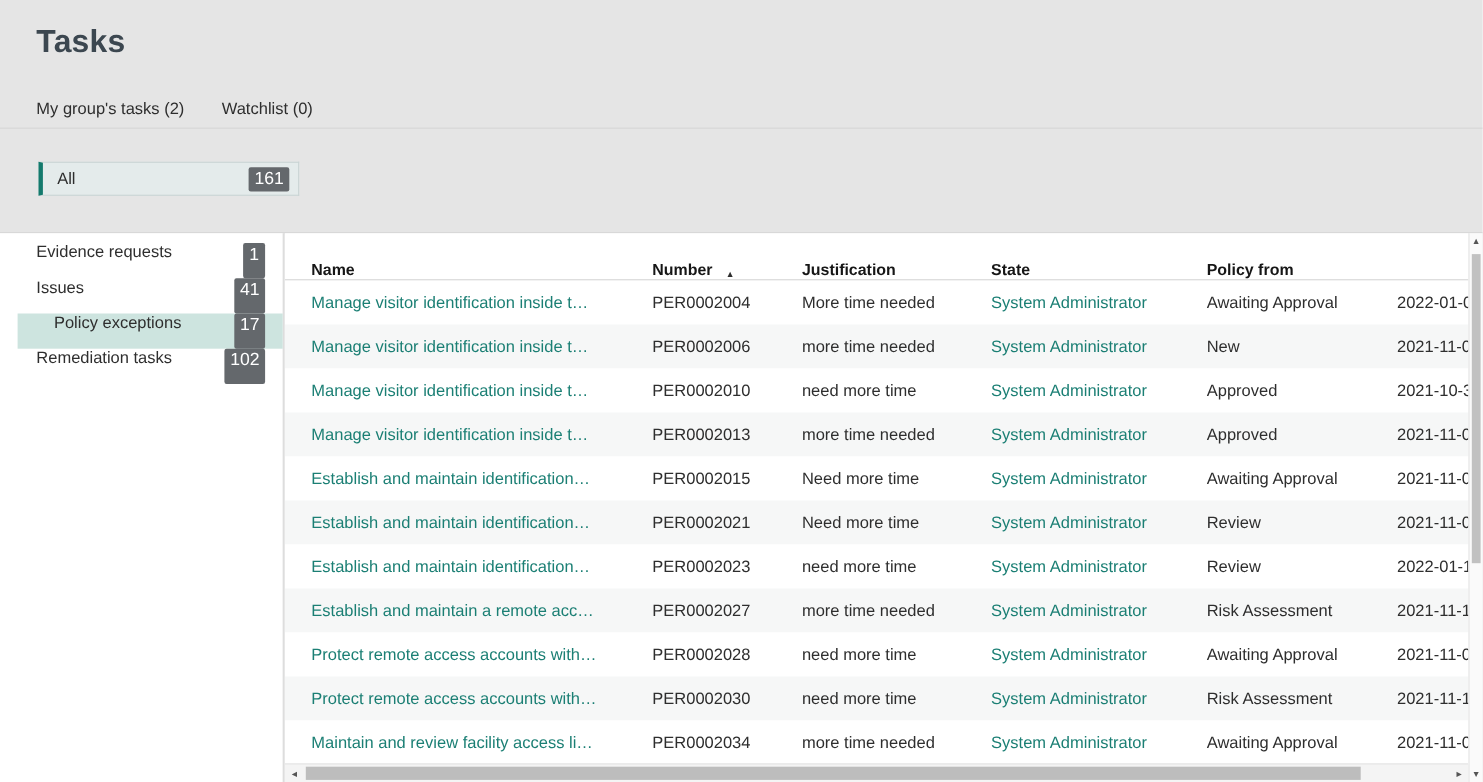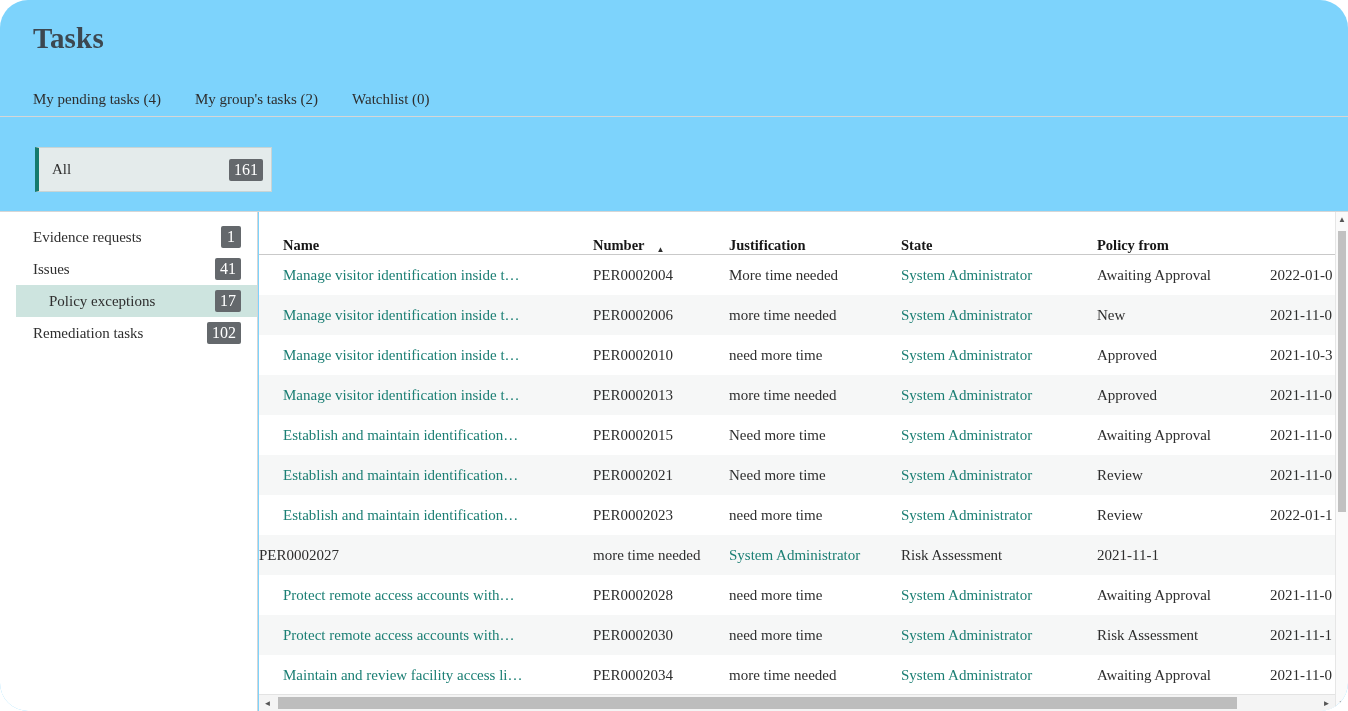--- a/index.html
+++ b/index.html
@@ -1,18 +1,18 @@
 <!DOCTYPE html>
 <html style="--accent: #147a6d; --link: #1b7f74; --badge-bg: #64686c; --selected-bg: #cde4df; --card-bg: #e4ebeb;"><head>
 <meta charset="utf-8">
 <style>
   html, body { margin: 0; padding: 0; background: #ffffff; }
   .app {
     position: relative; width: 1348px; height: 711px; overflow: hidden;
-    font-family: Liberation Serif, serif; background: #7dd3fc; color: #2e2e2e; border-radius: 28px;
+    font-family: Liberation Sans, sans-serif; background: #e5e5e5; color: #2e2e2e;
   }
   .page-title {
     position: absolute; left: 33px; top: 22px; margin: 0;
     font-size: 29px; font-weight: 600; color: #3c4750; letter-spacing: 0.2px;
   }
   
   .tab-bar {
     position: absolute; left: 0; top: 82px; width: 100%; height: 35px;
     border-bottom: 1px solid #d6d6d6; display: flex; padding-left: 16px; box-sizing: border-box;
   }
@@ -20,39 +20,39 @@
     font-family: inherit; font-size: 15px; background: none; border: none;
     padding: 0 17px; color: #2e2e2e; height: 35px; cursor: pointer; position: relative; white-space: nowrap;
   }
   .tab.active { color: var(--accent, #147a6d); }
   .tab.active::after {
     content: ""; position: absolute; left: 0; right: 0; bottom: -1px; height: 3px;
     background: var(--accent, #147a6d);
   }
   
   .filter-card {
-    position: absolute; left: 35px; top: 147px; width: 237px; height: 45px;
+    position: absolute; left: 35px; top: 147px; width: 237px; height: 31px;
     background: var(--card-bg, #e4ebeb); border: 1px solid #c9d4d4;
     border-left: 4px solid var(--accent, #147a6d);
     box-sizing: border-box; display: flex; align-items: center;
     padding: 0 8px 0 13px; cursor: pointer;
   }
   .filter-card-label { font-size: 15px; color: #2e2e2e; }
   .count-badge {
     margin-left: auto; background: var(--badge-bg, #64686c); color: #ffffff;
     font-size: 16px; line-height: 1; padding: 3px 5px; border-radius: 2px;
     min-width: 10px; text-align: center;
   }
   .content-divider { position: absolute; left: 0; top: 211px; width: 100%; height: 1px; background: #d6d6d6; }
   
   .sidebar {
     position: absolute; left: 0; top: 212px; width: 258px; bottom: 0;
     border-right: 1px solid #d6d6d6; padding-top: 9px; box-sizing: border-box; background: #ffffff;
   }
-  .side-item { height: 32px; display: flex; align-items: center; padding: 0 16px 0 33px; cursor: pointer; }
+  .side-item { height: 32px; display: flex; padding: 0 16px 0 33px; cursor: pointer; }
   .side-item.selected { background: var(--selected-bg, #cde4df); margin-left: 16px; }
   .side-label { font-size: 15px; color: #2e2e2e; }
   
   .table-area { position: absolute; left: 259px; top: 212px; right: 13px; bottom: 0; overflow: hidden; background: #ffffff; }
   .table-header, .tr {
     display: grid; grid-template-columns: 334px 136px 172px 196px 173px 160px;
     width: 1171px; align-items: center;
   }
   .table-header { height: 42px; border-bottom: 1px solid #c9c9c9; }
   .th {
@@ -89,21 +89,20 @@
   .vthumb { position: absolute; top: 4px; left: 2px; right: 2px; height: 60%; background: #c1c1c1; }
 </style>
 </head>
 <body>
 
 <div class="app">
 
   <h1 class="page-title">Tasks</h1>
 
   <div class="tab-bar">
-      <button class="tab">My pending tasks (4)</button>
       <button class="tab">My group's tasks (2)</button>
       <button class="tab">Watchlist (0)</button>
     </div>
 
   <div class="filter-card">
     <span class="filter-card-label">All</span>
     <span class="count-badge">161</span>
   </div>
 
   <div class="content-divider"></div>
@@ -197,20 +196,21 @@
         </div>
         <div class="tr">
           <div class="td td-name"><a class="cell-link">Establish and maintain identification…</a></div>
           <div class="td td-number">PER0002023</div>
           <div class="td td-justification">need more time</div>
           <div class="td td-requester"><a class="cell-link">System Administrator</a></div>
           <div class="td td-state">Review</div>
           <div class="td td-valid-from">2022-01-1</div>
         </div>
         <div class="tr alt">
+          <div class="td td-name"><a class="cell-link">Establish and maintain a remote acc…</a></div>
           <div class="td td-number">PER0002027</div>
           <div class="td td-justification">more time needed</div>
           <div class="td td-requester"><a class="cell-link">System Administrator</a></div>
           <div class="td td-state">Risk Assessment</div>
           <div class="td td-valid-from">2021-11-1</div>
         </div>
         <div class="tr">
           <div class="td td-name"><a class="cell-link">Protect remote access accounts with…</a></div>
           <div class="td td-number">PER0002028</div>
           <div class="td td-justification">need more time</div>

